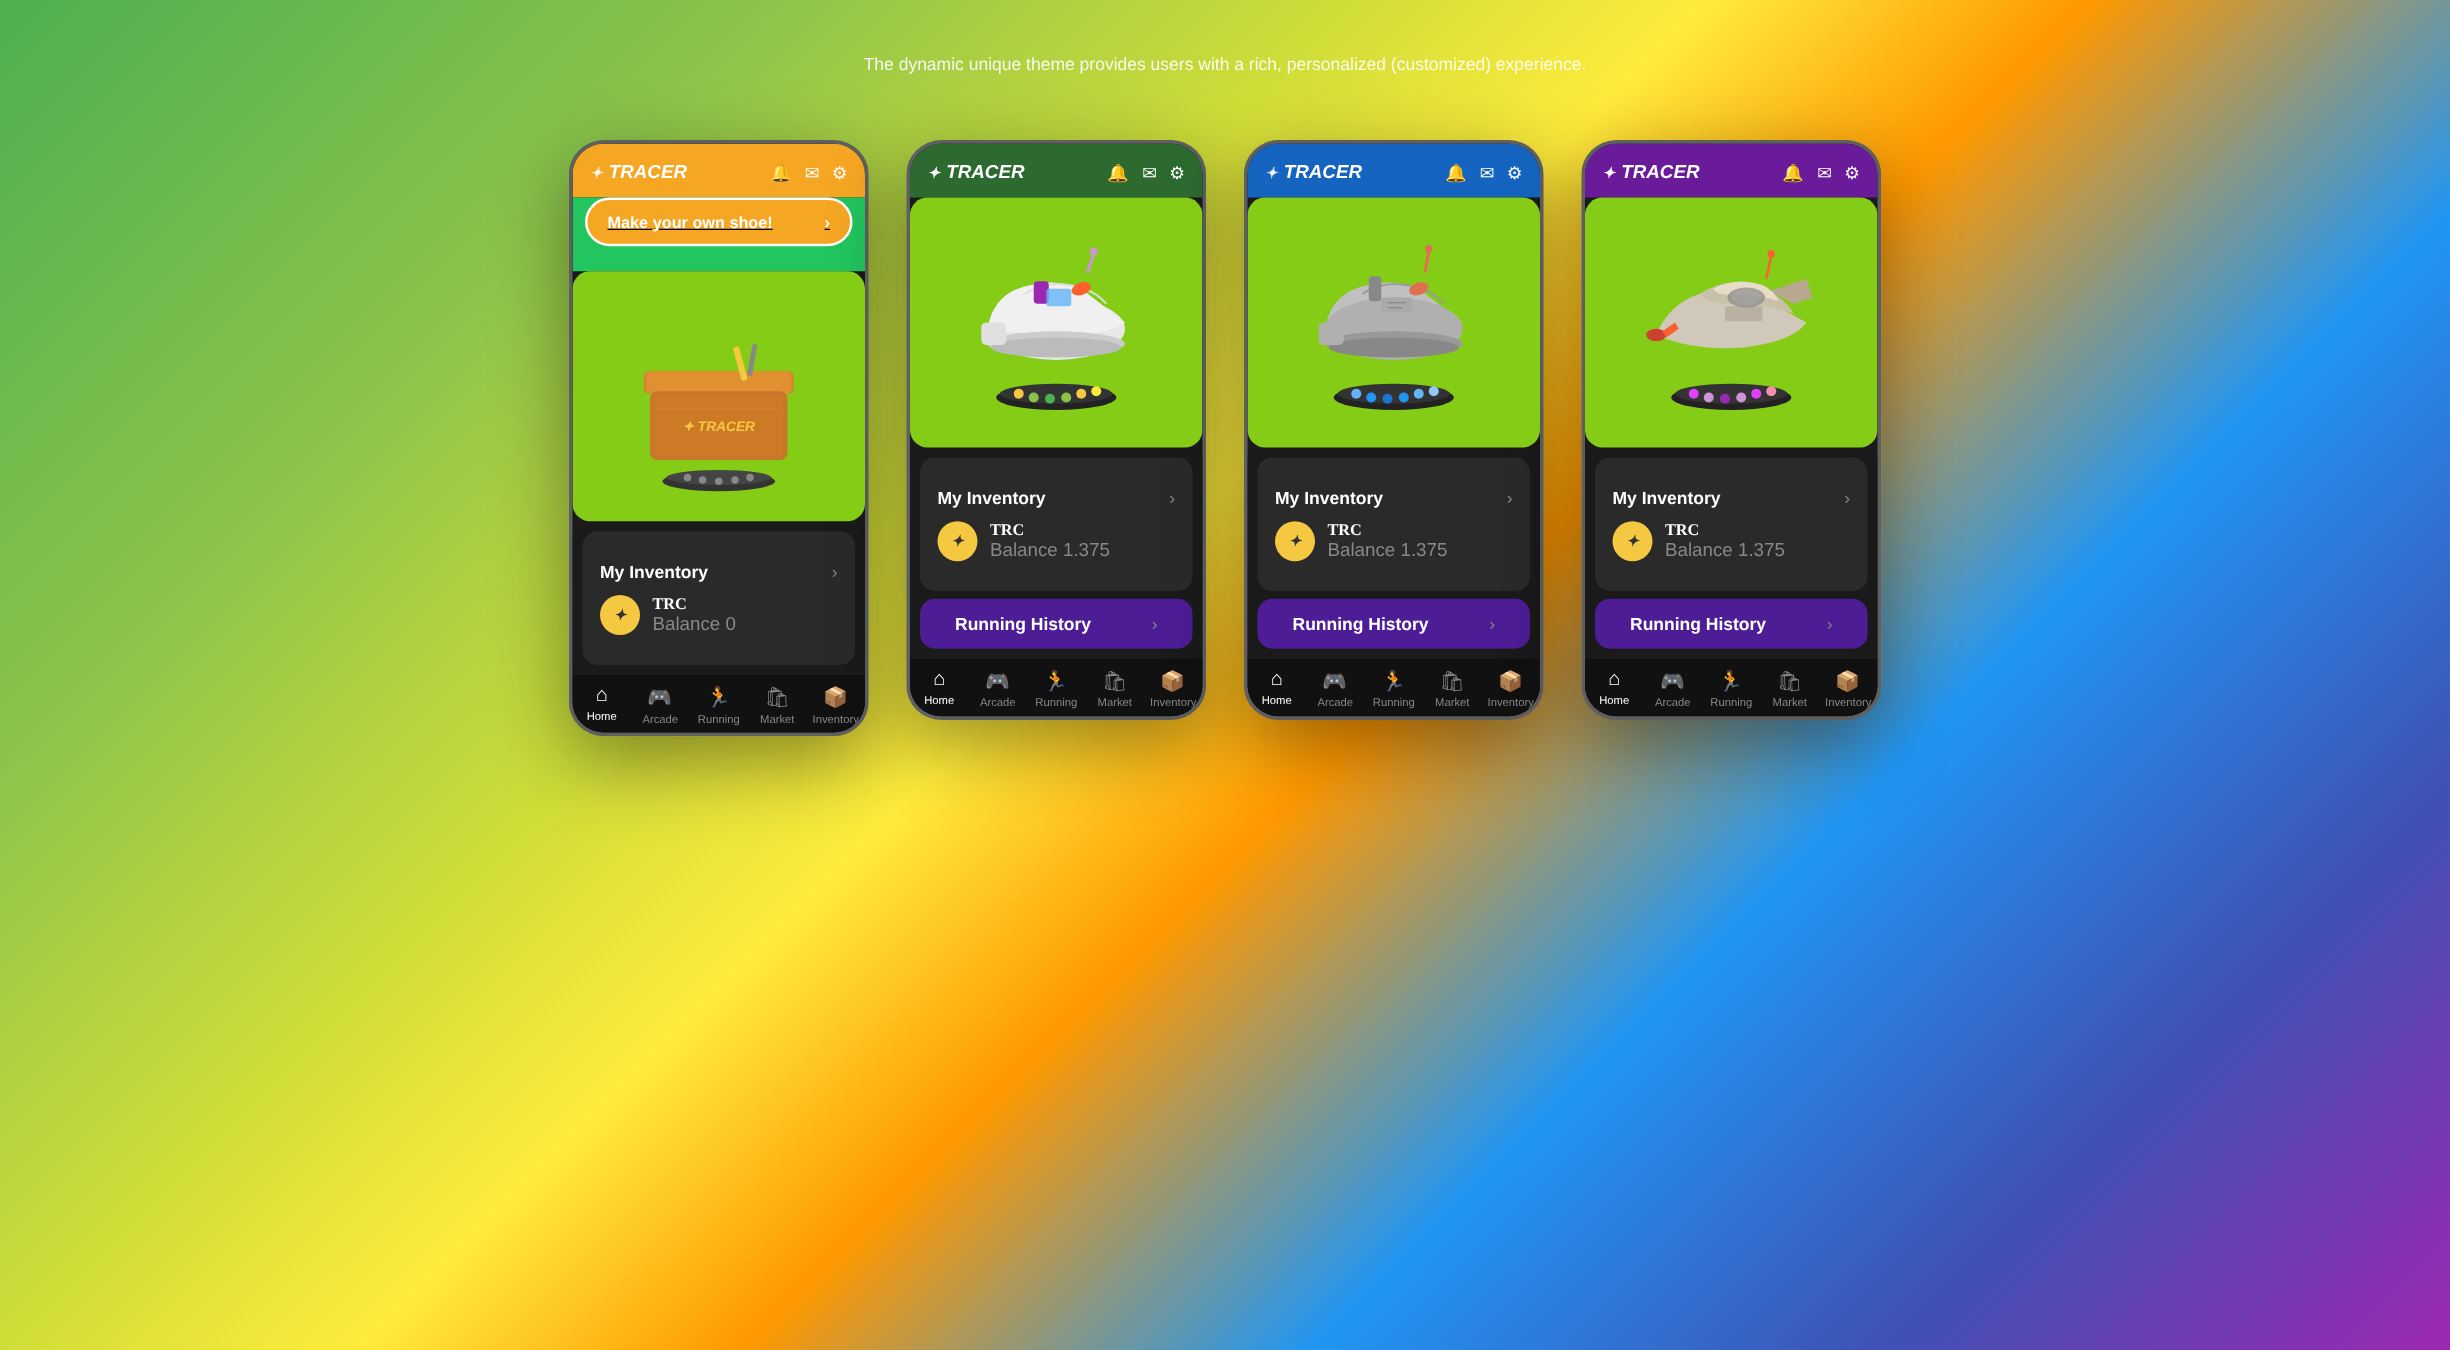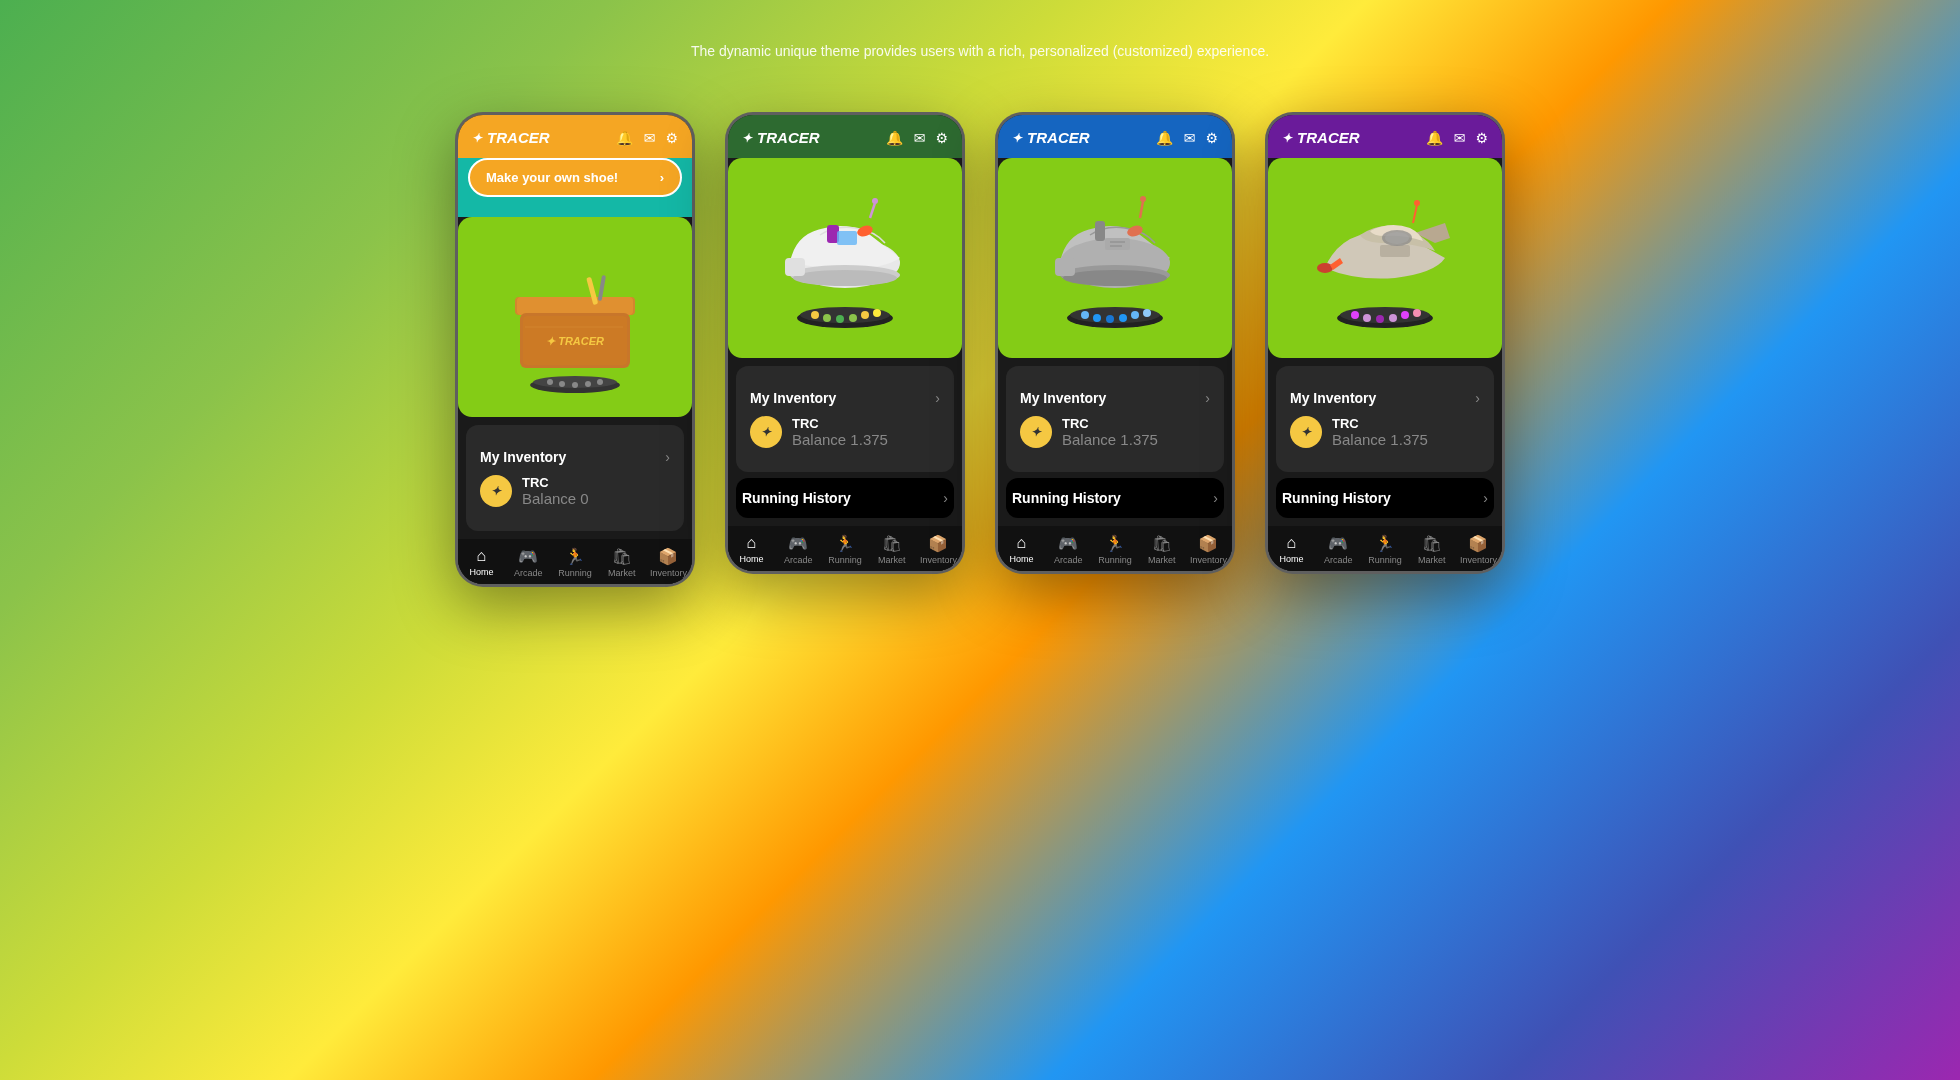--- a/index.html
+++ b/index.html
@@ -137,30 +137,31 @@
       font-size: 12px;
       color: #333;
       font-weight: 800;
       font-style: italic;
     }
     .trc-info {}
     .trc-name {
       color: white;
       font-weight: 700;
       font-size: 13px;
+      font-family: Liberation Serif, serif;
     }
     .trc-balance {
       color: #888;
       font-size: 15px;
     }
     .running-card {
-      background: #000000;
+      background: #4c1d95;
       margin: 6px 8px 0;
       border-radius: 12px;
-      padding: 12px 6px;
+      padding: 12px 28px;
     }
     .running-header {
       display: flex;
       align-items: center;
       justify-content: space-between;
     }
     .running-title {
       color: white;
       font-weight: 700;
       font-size: 14px;
@@ -214,21 +215,21 @@
         <div class="phone-logo">
           <span class="logo-star">✦</span>
           <span>TRACER</span>
         </div>
         <div class="phone-icons">
           <span class="phone-icon">🔔</span>
           <span class="phone-icon">✉</span>
           <span class="phone-icon">⚙</span>
         </div>
       </div>
-      <div style="background:#14b8a6; padding:0 10px 10px;">
+      <div style="background:#22c55e; padding:0 10px 10px;text-decoration:underline;">
         <div class="cta-button">
           <span>Make your own shoe!</span>
           <span>›</span>
         </div>
       </div>
       <div class="shoe-display">
         <div class="shoe-svg-container">
 
           <svg width="140" height="160" viewBox="0 0 140 160">
 

